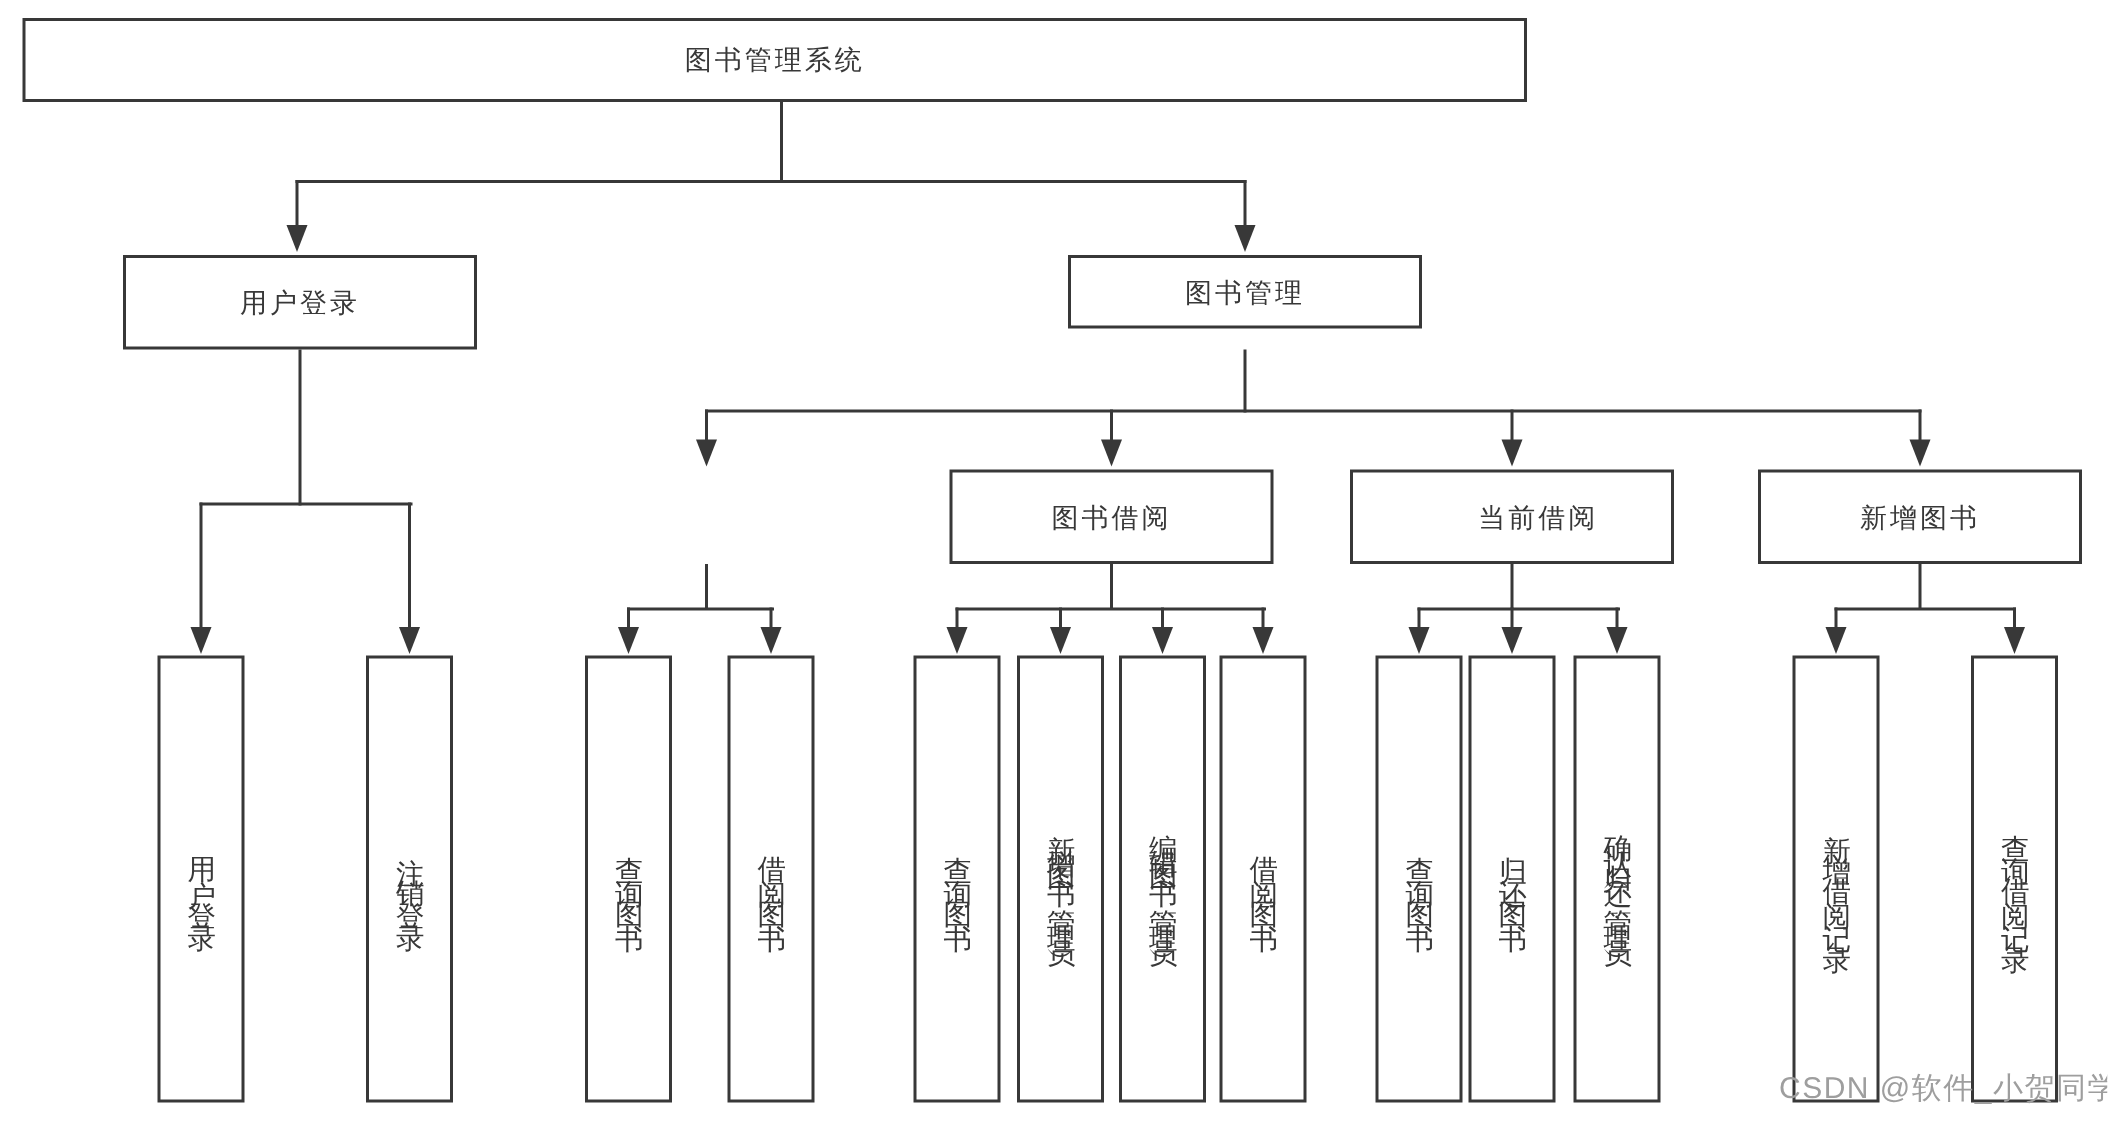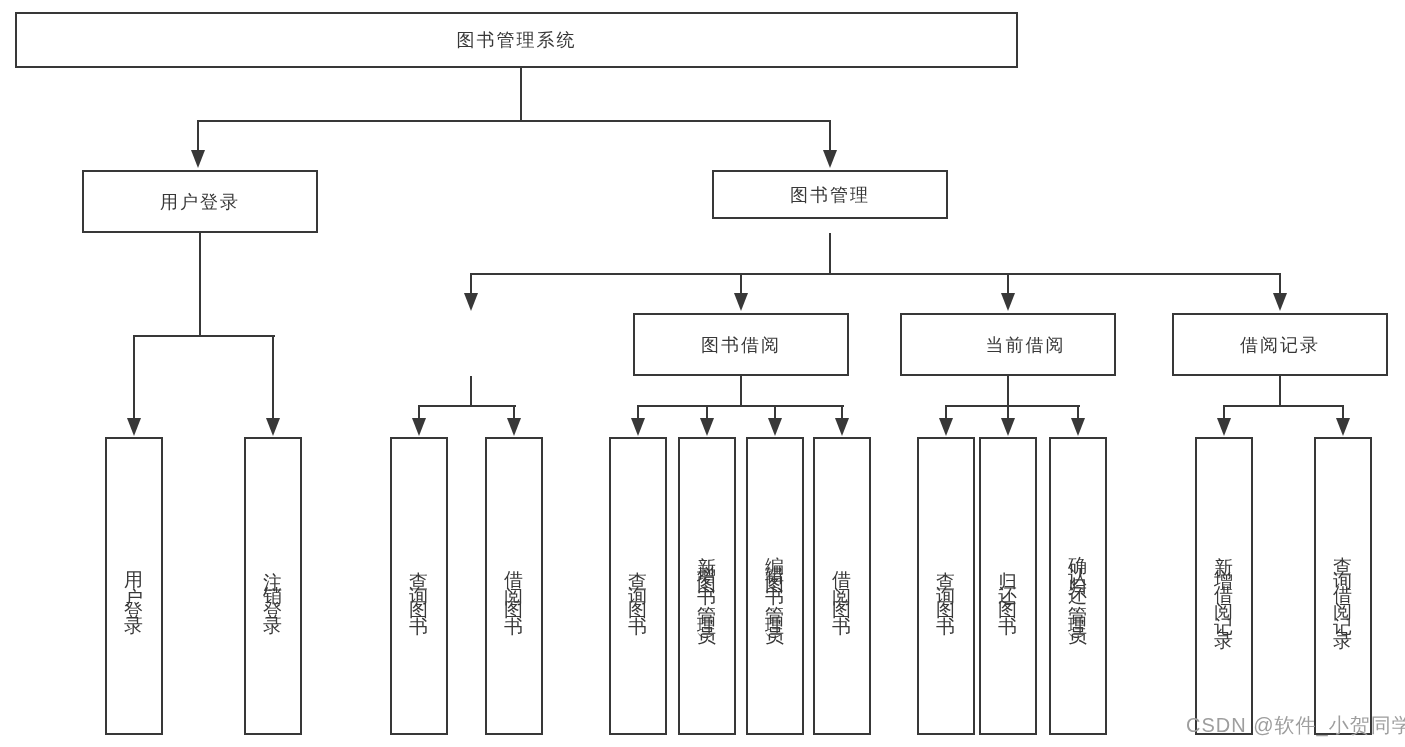--- a/index.html
+++ b/index.html
@@ -103,21 +103,21 @@
   <div class="ahead" style="left:464px; top:293px;"></div>
   <div class="vline" style="left:740px; top:273px; height:22px;"></div>
   <div class="ahead" style="left:734px; top:293px;"></div>
   <div class="vline" style="left:1007px; top:273px; height:22px;"></div>
   <div class="ahead" style="left:1001px; top:293px;"></div>
   <div class="vline" style="left:1279px; top:273px; height:22px;"></div>
   <div class="ahead" style="left:1273px; top:293px;"></div>
 
   <div class="box" style="left:633px; top:313px; width:216px; height:63px;">图书借阅</div>
   <div class="box" style="left:900px; top:313px; width:216px; height:63px;padding-left:35px;">当前借阅</div>
-  <div class="box" style="left:1172px; top:313px; width:216px; height:63px;">借阅记录</div>
+  <div class="box" style="left:1172px; top:313px; width:216px; height:63px;">新增图书</div>
 
   <div class="vline" style="left:470px; top:376px; height:30px;"></div>
   <div class="vline" style="left:740px; top:376px; height:30px;"></div>
   <div class="vline" style="left:1007px; top:376px; height:30px;"></div>
   <div class="vline" style="left:1279px; top:376px; height:30px;"></div>
 
   <div class="hline" style="left:418px; top:405px; width:98px;"></div>
   <div class="hline" style="left:637px; top:405px; width:207px;"></div>
   <div class="hline" style="left:945px; top:405px; width:135px;"></div>
   <div class="hline" style="left:1223px; top:405px; width:121px;"></div>

